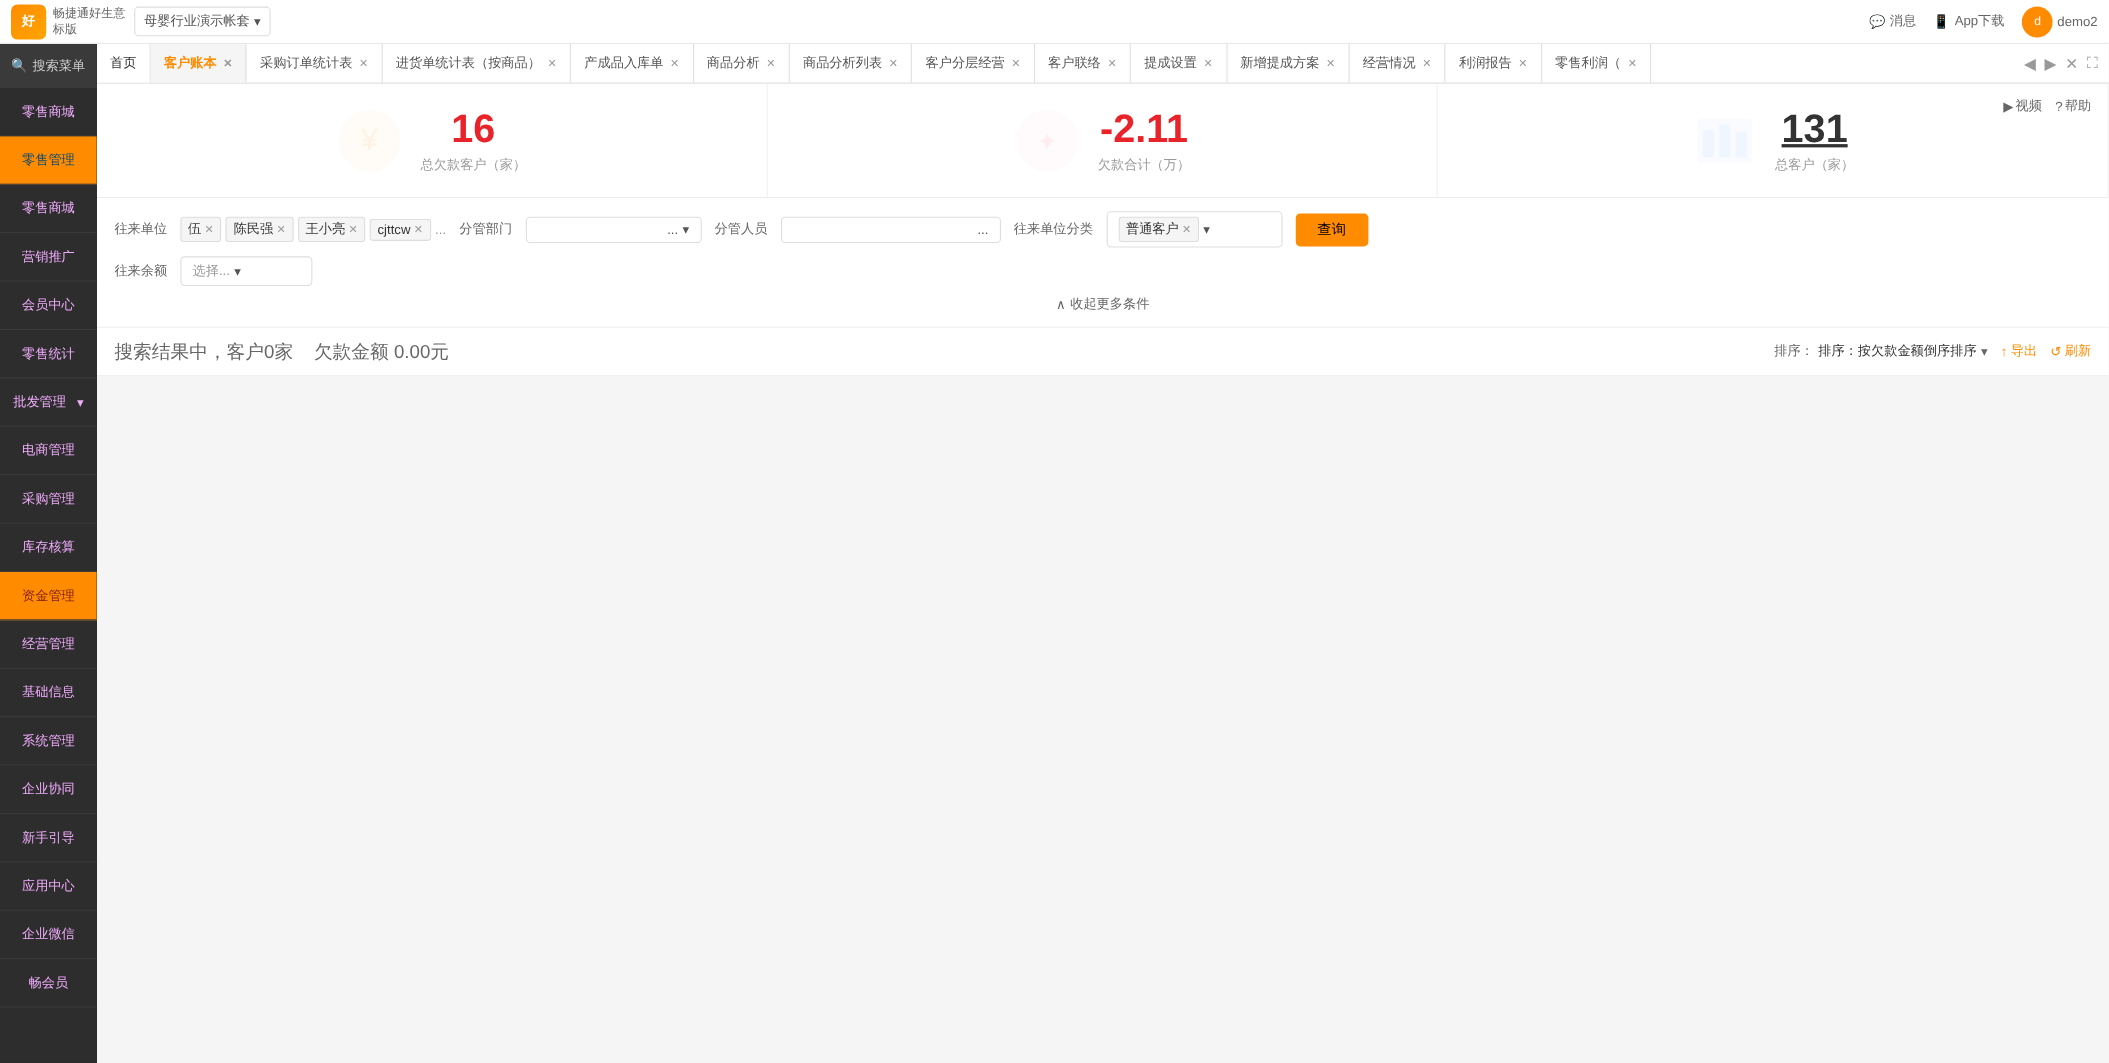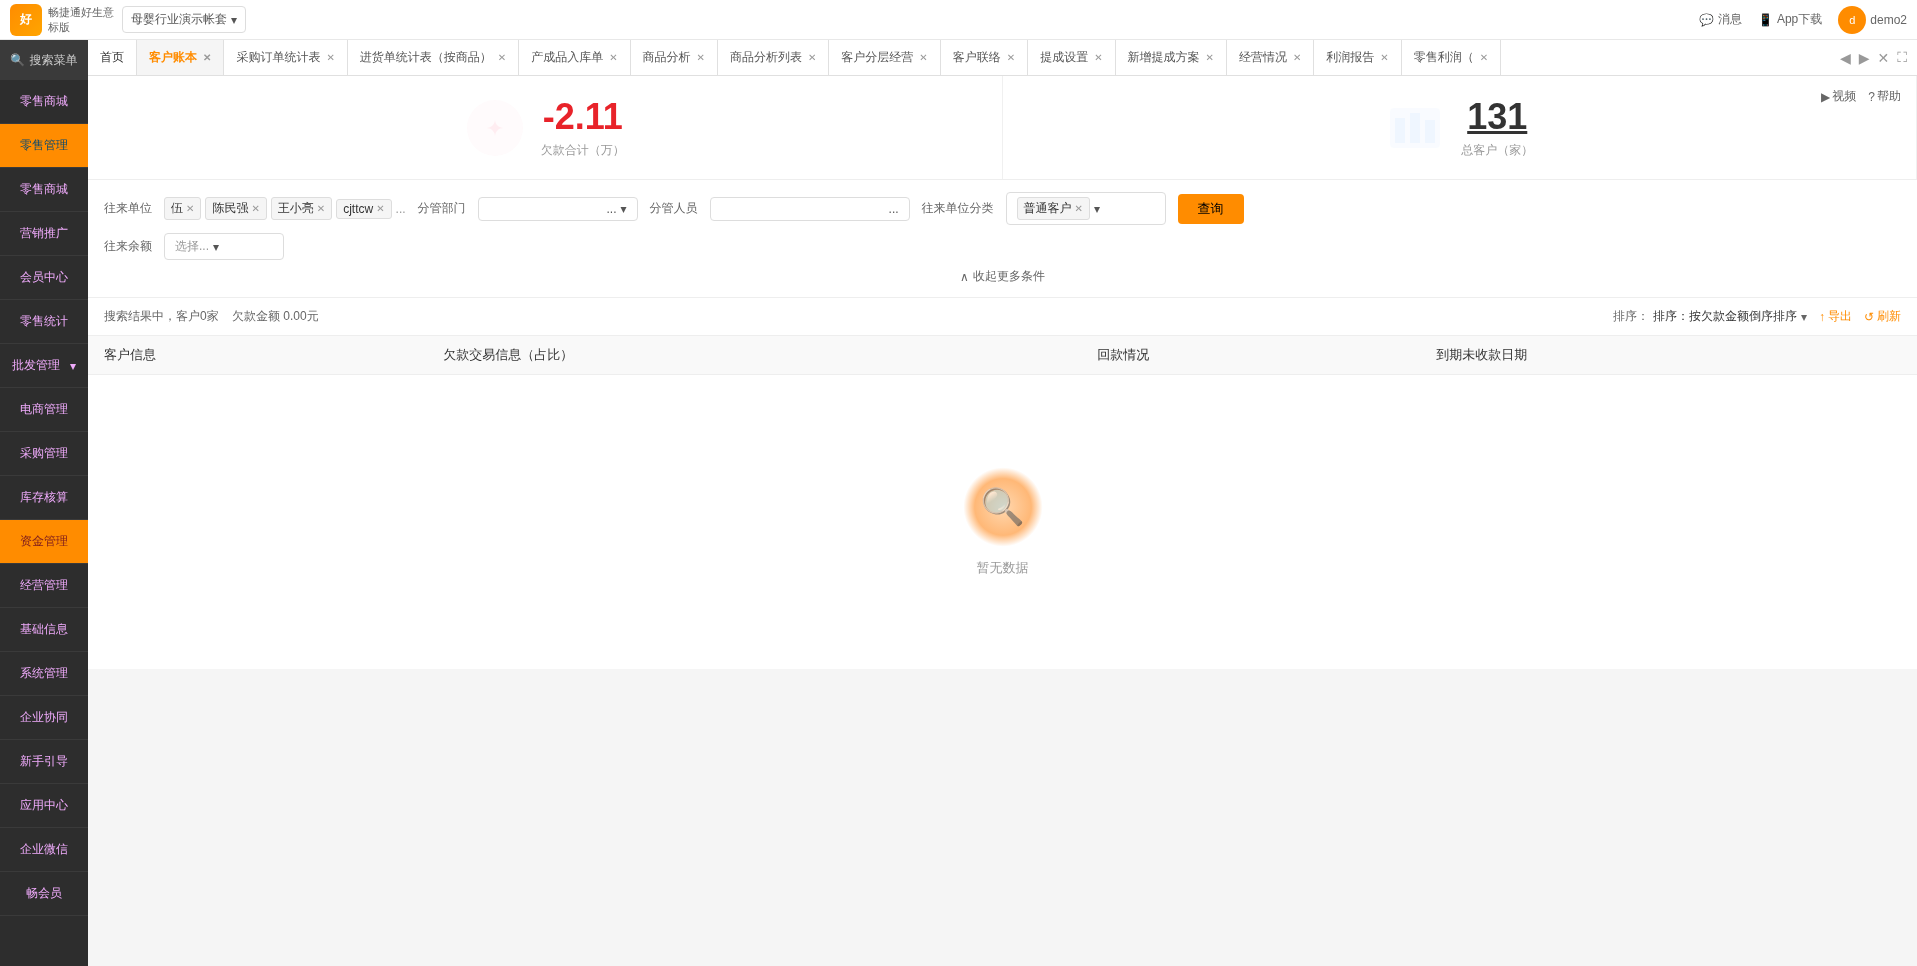--- a/index.html
+++ b/index.html
@@ -170,21 +170,21 @@
       justify-content: center; margin-top: 4px;
     }
 
     
     .table-area { background: #fff; margin: 0; }
     .table-toolbar {
       display: flex; align-items: center; justify-content: space-between;
       padding: 10px 16px;
       border-bottom: 1px solid #eee;
     }
-    .search-summary { font-size: 12px; color: #666; }
+    .search-summary { font-size: 17px; color: #666; }
     .table-actions { display: flex; align-items: center; gap: 12px; font-size: 12px; color: #666; }
     .sort-select { display: flex; align-items: center; gap: 4px; cursor: pointer; }
     .action-btn { display: flex; align-items: center; gap: 3px; cursor: pointer; color: #ff8c00; }
 
     .data-table { width: 100%; border-collapse: collapse; }
     .data-table th {
       background: #f9f9f9; padding: 10px 16px;
       font-size: 13px; font-weight: normal; color: #333;
       text-align: left; border-bottom: 1px solid #eee;
     }
@@ -373,20 +373,30 @@
   </div>
   <div class="sidebar-nav-item">
     <span>畅会员</span>
   </div>
 </div>
 
 <div class="main-content">
 
   <div class="stats-bar">
 
+    <div class="stat-item">
+      <svg class="stat-icon" viewBox="0 0 60 60">
+        <circle cx="30" cy="30" r="28" fill="#ff8c00" opacity="0.15"></circle>
+        <text x="30" y="38" text-anchor="middle" font-size="28" fill="#ff8c00" opacity="0.5">¥</text>
+      </svg>
+      <div class="stat-data">
+        <div class="stat-number red">16</div>
+        <div class="stat-label">总欠款客户（家）</div>
+      </div>
+    </div>
 
     <div class="stat-item">
       <svg class="stat-icon" viewBox="0 0 60 60">
         <circle cx="30" cy="30" r="28" fill="#ff6688" opacity="0.15"></circle>
         <text x="30" y="38" text-anchor="middle" font-size="22" fill="#ff6688" opacity="0.5">✦</text>
       </svg>
       <div class="stat-data">
         <div class="stat-number red">-2.11</div>
         <div class="stat-label">欠款合计（万）</div>
       </div>
@@ -495,35 +505,15 @@
           <span>↑</span>
           <span>导出</span>
         </div>
         <div class="action-btn">
           <span>↺</span>
           <span>刷新</span>
         </div>
       </div>
     </div>
 
-    <table class="data-table">
-      <thead>
-        <tr>
-          <th>客户信息</th>
-          <th>欠款交易信息（占比）</th>
-          <th>回款情况</th>
-          <th>到期未收款日期</th>
-        </tr>
-      </thead>
-      <tbody>
-        <tr>
-          <td colspan="4">
-            <div class="empty-state">
-              <div class="empty-icon"></div>
-              <div class="empty-text">暂无数据</div>
-            </div>
-          </td>
-        </tr>
-      </tbody>
-    </table>
   </div>
 
 </div>
 
 </body></html>

